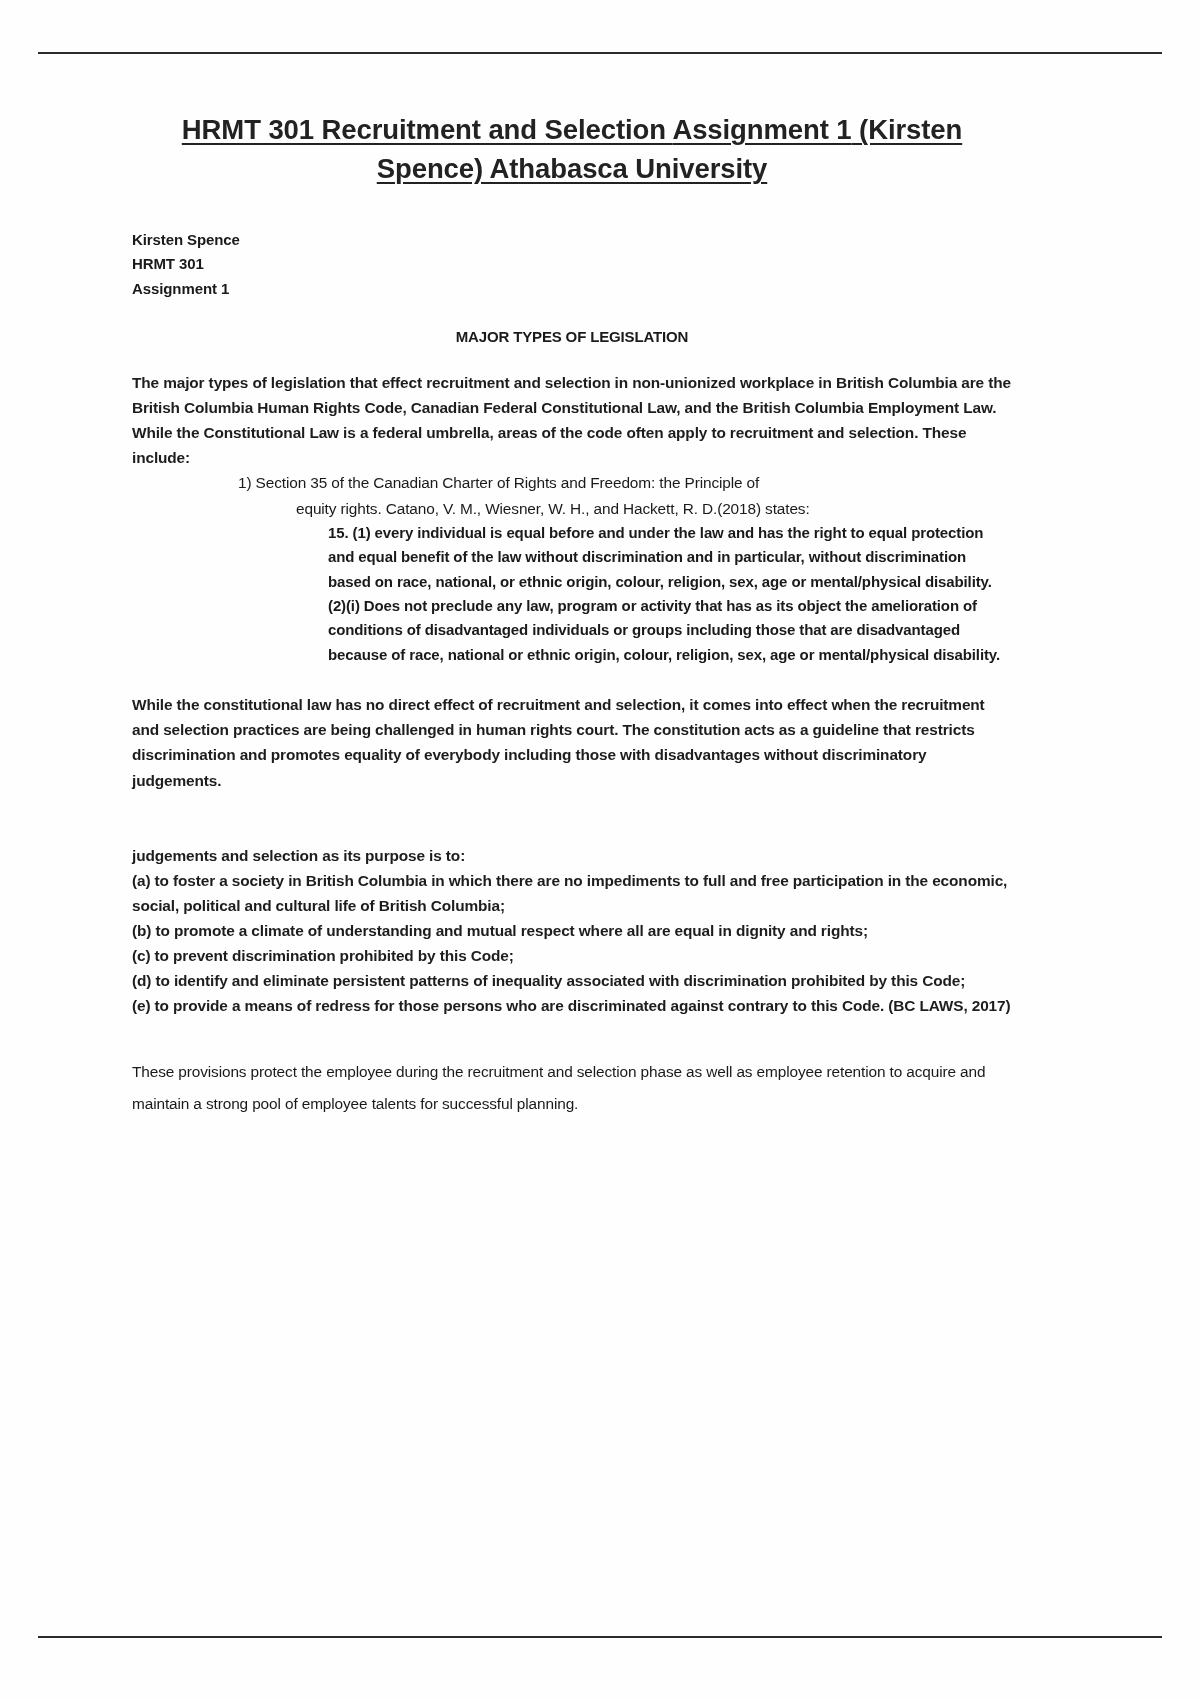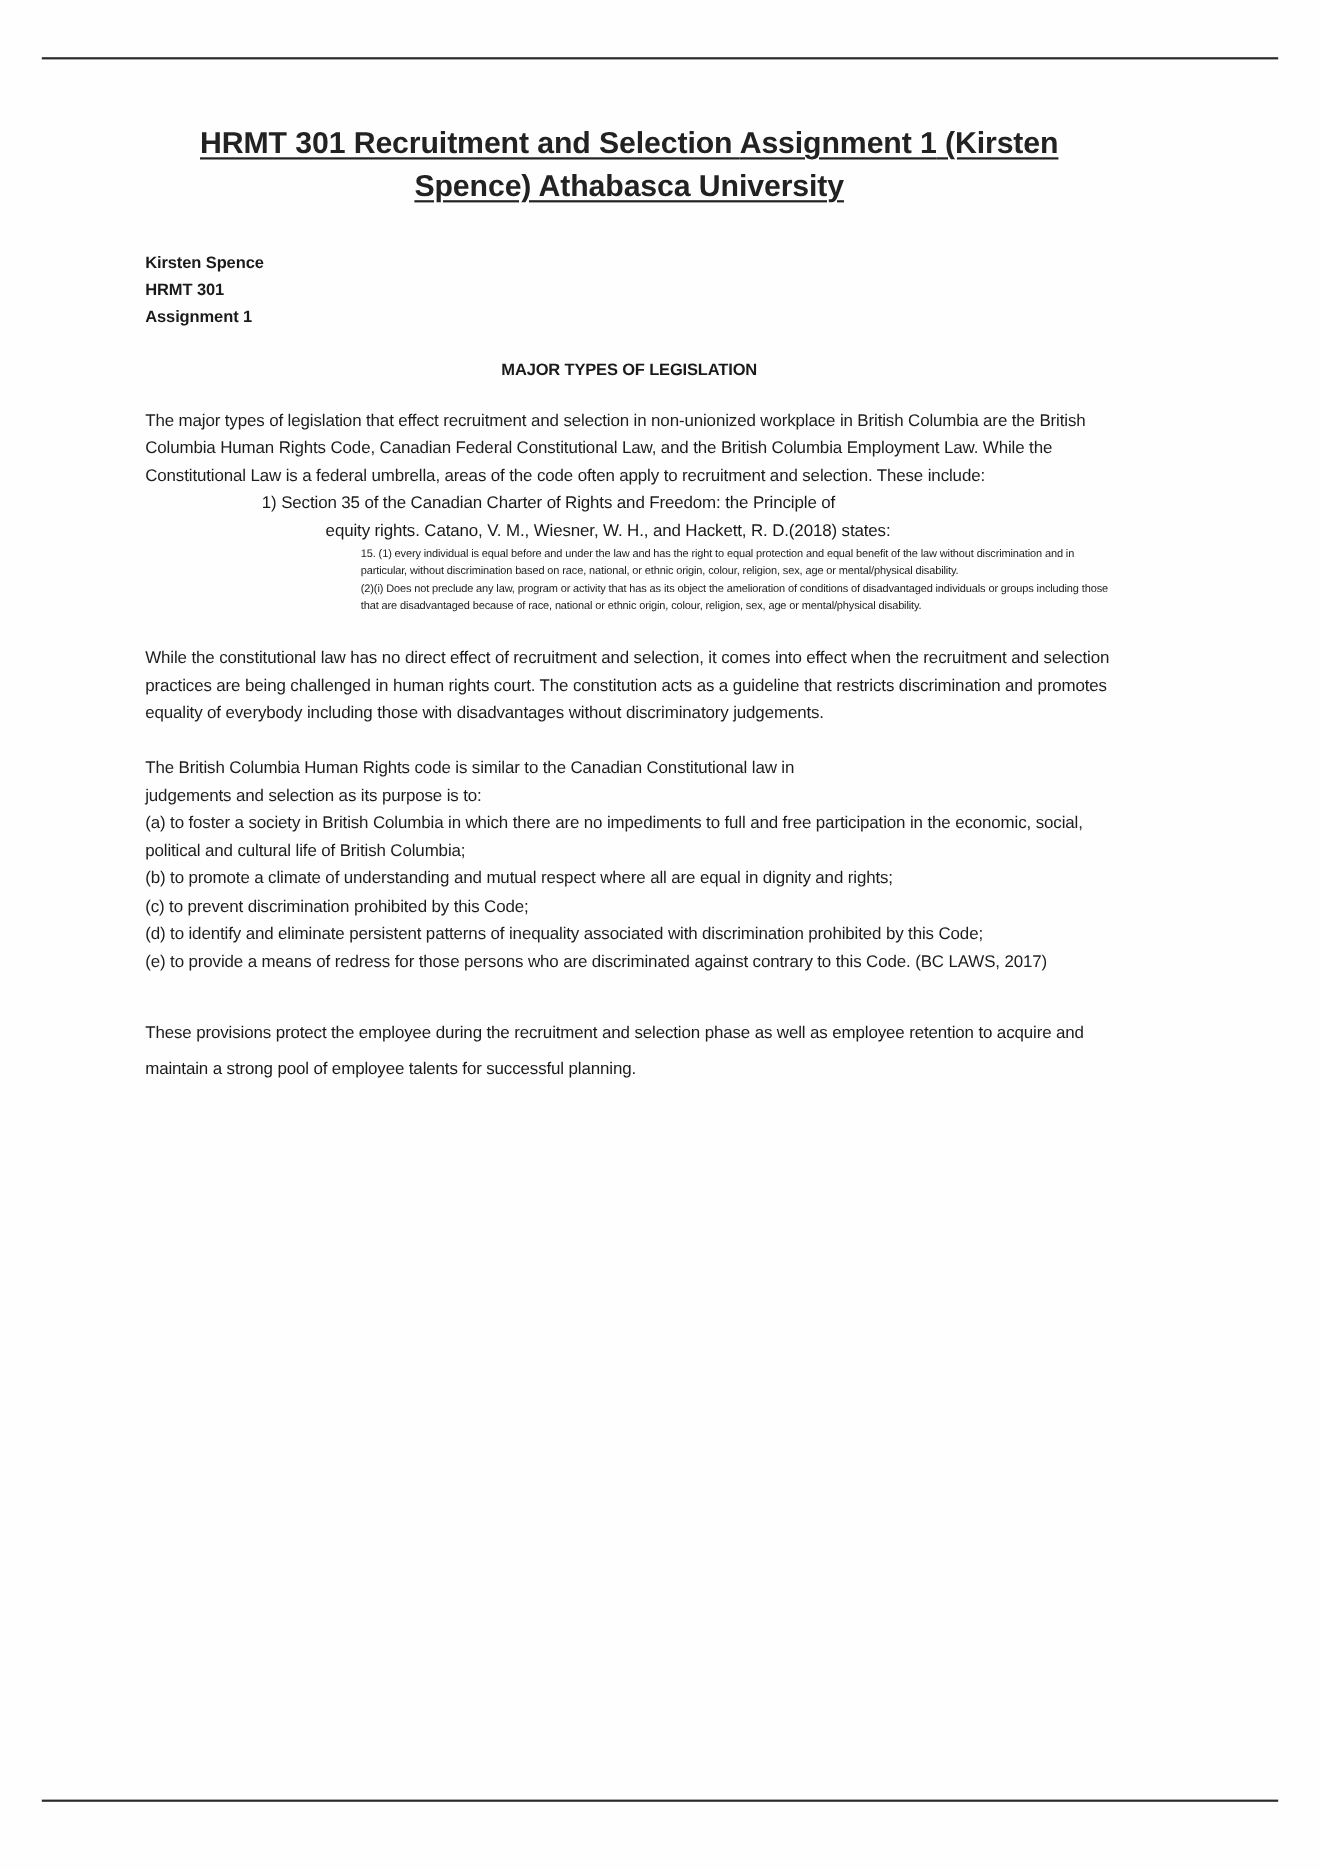--- a/index.html
+++ b/index.html
@@ -69,42 +69,44 @@
     letter-spacing: -0.15px;
     text-align: center;
   }
 
   p.body {
     font-size: 15.4px;
     line-height: 1.63;
     margin: 25px 0 0 0;
     letter-spacing: -0.12px;
     color: #1d1d1d;
+    font-weight: bold;
   }
 
   .lvl1 {
     font-size: 15.4px;
     line-height: 1.63;
     margin: 0 0 0 0;
     padding-left: 128px;
     text-indent: -22px;
     letter-spacing: -0.12px;
   }
   .lvl1-cont {
     font-size: 15.4px;
     line-height: 1.63;
     padding-left: 164px;
     letter-spacing: -0.12px;
   }
   .lvl2 {
-    font-size: 10px;
+    font-size: 15px;
     line-height: 1.63;
     margin: 0;
     padding-left: 196px;
     letter-spacing: -0.12px;
+    font-weight: bold;
   }
 
   .list-line {
     font-size: 15.4px;
     line-height: 1.63;
     letter-spacing: -0.12px;
   }
 
   p.closing {
     font-size: 15.4px;
@@ -136,21 +138,21 @@
 
     <div class="lvl1">1) Section 35 of the Canadian Charter of Rights and Freedom: the Principle of</div>
     <div class="lvl1-cont">equity rights. Catano, V. M., Wiesner, W. H., and Hackett, R. D.(2018) states:</div>
 
     <div class="lvl2">15. (1) every individual is equal before and under the law and has the right to equal protection and equal benefit of the law without discrimination and in particular, without discrimination based on race, national, or ethnic origin, colour, religion, sex, age or mental/physical disability.</div>
     <div class="lvl2">(2)(i) Does not preclude any law, program or activity that has as its object the amelioration of conditions of disadvantaged individuals or groups including those that are disadvantaged because of race, national or ethnic origin, colour, religion, sex, age or mental/physical disability.</div>
 
     <p class="body">While the constitutional law has no direct effect of recruitment and selection, it comes into effect when the recruitment and selection practices are being challenged in human rights court. The constitution acts as a guideline that restricts discrimination and promotes equality of everybody including those with disadvantages without discriminatory judgements.</p>
 
     <p class="body">
-      <span class="list-line">The British Columbia Human Rights code is similar to the Canadian Constitutional law in</span><br>
+      <br>
       <span class="list-line">judgements and selection as its purpose is to:</span><br>
       <span class="list-line">(a) to foster a society in British Columbia in which there are no impediments to full and free participation in the economic, social, political and cultural life of British Columbia;</span><br>
       <span class="list-line">(b) to promote a climate of understanding and mutual respect where all are equal in dignity and rights;</span><br>
       <span class="list-line">(c) to prevent discrimination prohibited by this Code;</span><br>
       <span class="list-line">(d) to identify and eliminate persistent patterns of inequality associated with discrimination prohibited by this Code;</span><br>
       <span class="list-line">(e) to provide a means of redress for those persons who are discriminated against contrary to this Code. (BC LAWS, 2017)</span>
     </p>
 
     <p class="closing">These provisions protect the employee during the recruitment and selection phase as well as employee retention to acquire and maintain a strong pool of employee talents for successful planning.</p>
 

